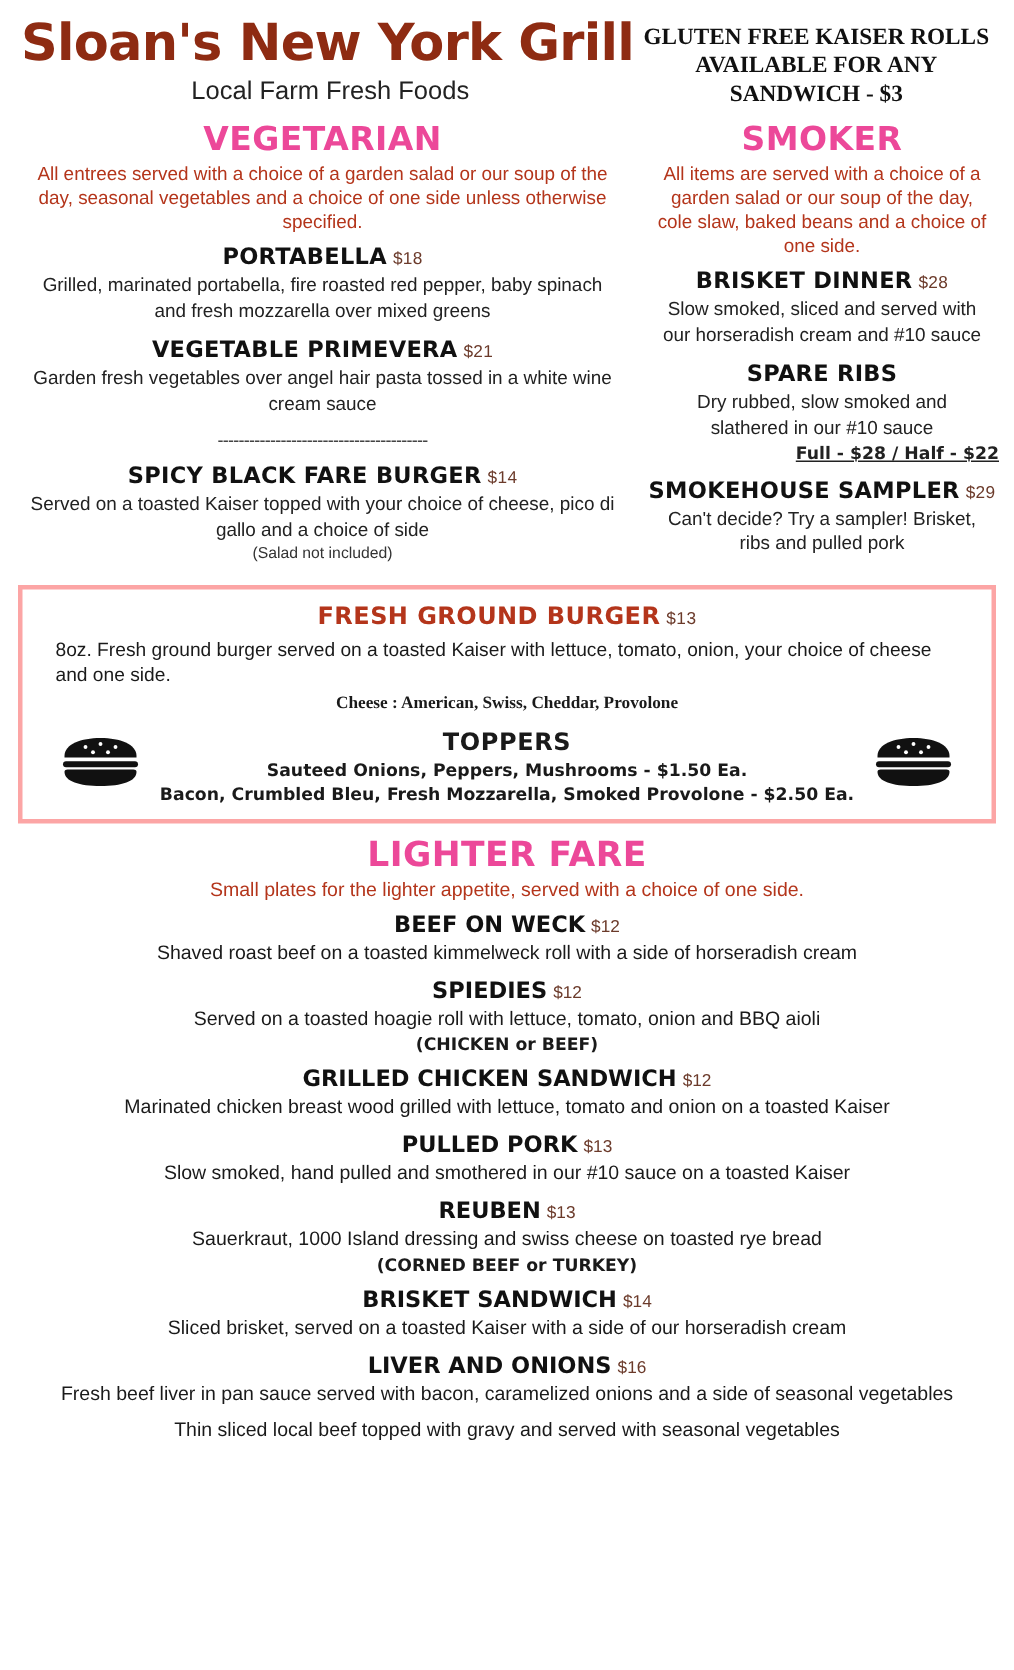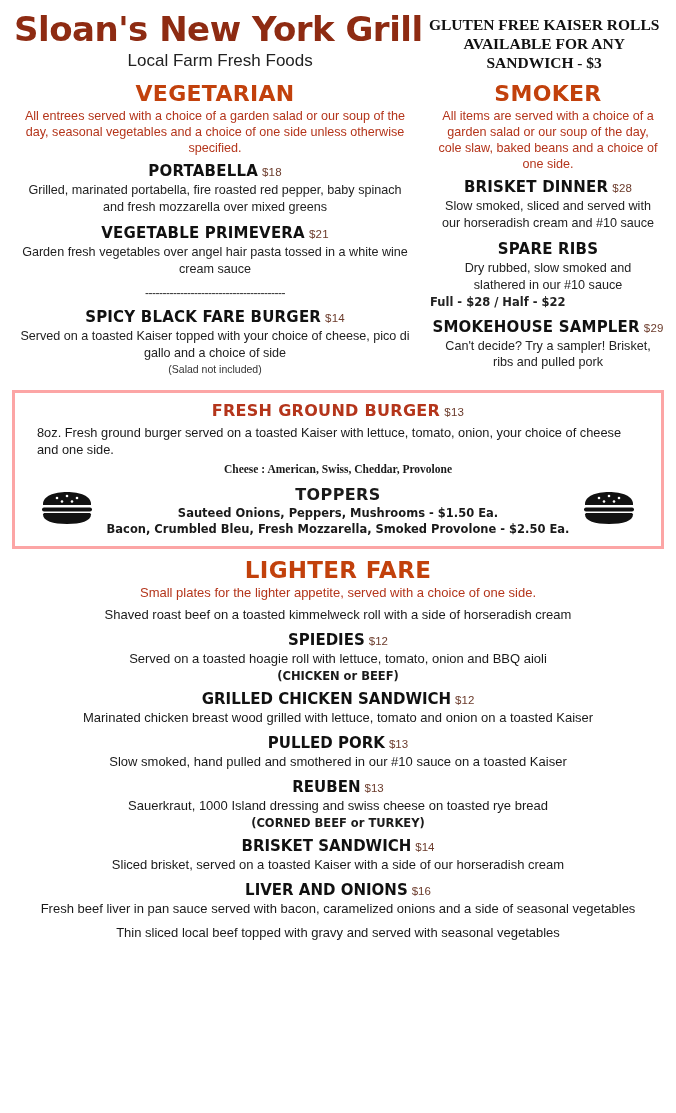--- a/index.html
+++ b/index.html
@@ -62,21 +62,21 @@
   .columns {
     display: flex;
     gap: 10px;
     margin-top: 6px;
   }
   .col-left { width: 410px; }
   .col-right { width: 236px; }
 
   .section-title {
     text-align: center;
-    color: #c2410c;
+    color: #ec4899;
     font-family: "DejaVu Sans", sans-serif;
     font-weight: bold;
     font-size: 22px;
     letter-spacing: 0.3px;
     margin: 2px 0 2px 0;
   }
   .section-note {
     text-align: center;
     color: #b4351b;
     font-size: 12.6px;
@@ -108,26 +108,27 @@
     margin-top: 2px;
     padding: 0 8px;
   }
   .item-sub {
     text-align: center;
     font-size: 10.5px;
     color: #333;
     margin-top: 1px;
   }
   .item-sub-bold {
-    text-align: left;
+    text-align: right;
     font-size: 11.5px;
     color: #222;
     margin-top: 1px;
     font-family: "DejaVu Sans", sans-serif;
     font-weight: bold;
+    text-decoration: underline;
   }
   .divider-dashed {
     text-align: center;
     font-size: 12px;
     color: #333;
     letter-spacing: -0.5px;
     margin: 4px 0 8px 0;
     overflow: hidden;
     white-space: nowrap;
   }
@@ -323,20 +324,23 @@
       <div class="toppers-line">Sauteed Onions, Peppers, Mushrooms - $1.50 Ea.</div>
       <div class="toppers-line">Bacon, Crumbled Bleu, Fresh Mozzarella, Smoked Provolone - $2.50 Ea.</div>
     </div>
   </div>
 
   <div class="lighter">
     <div class="section-title">LIGHTER FARE</div>
     <div class="section-note">Small plates for the lighter appetite, served with a choice of one side.</div>
 
     <div class="lf-item">
+      <div class="lf-name">
+        <span>BEEF ON WECK</span><span class="price">$12</span>
+      </div>
       <div class="lf-desc">Shaved roast beef on a toasted kimmelweck roll with a side of horseradish cream</div>
     </div>
 
     <div class="lf-item">
       <div class="lf-name">
         <span>SPIEDIES</span><span class="price">$12</span>
       </div>
       <div class="lf-desc">Served on a toasted hoagie roll with lettuce, tomato, onion and BBQ aioli</div>
       <div class="lf-sub">(CHICKEN or BEEF)</div>
     </div>

